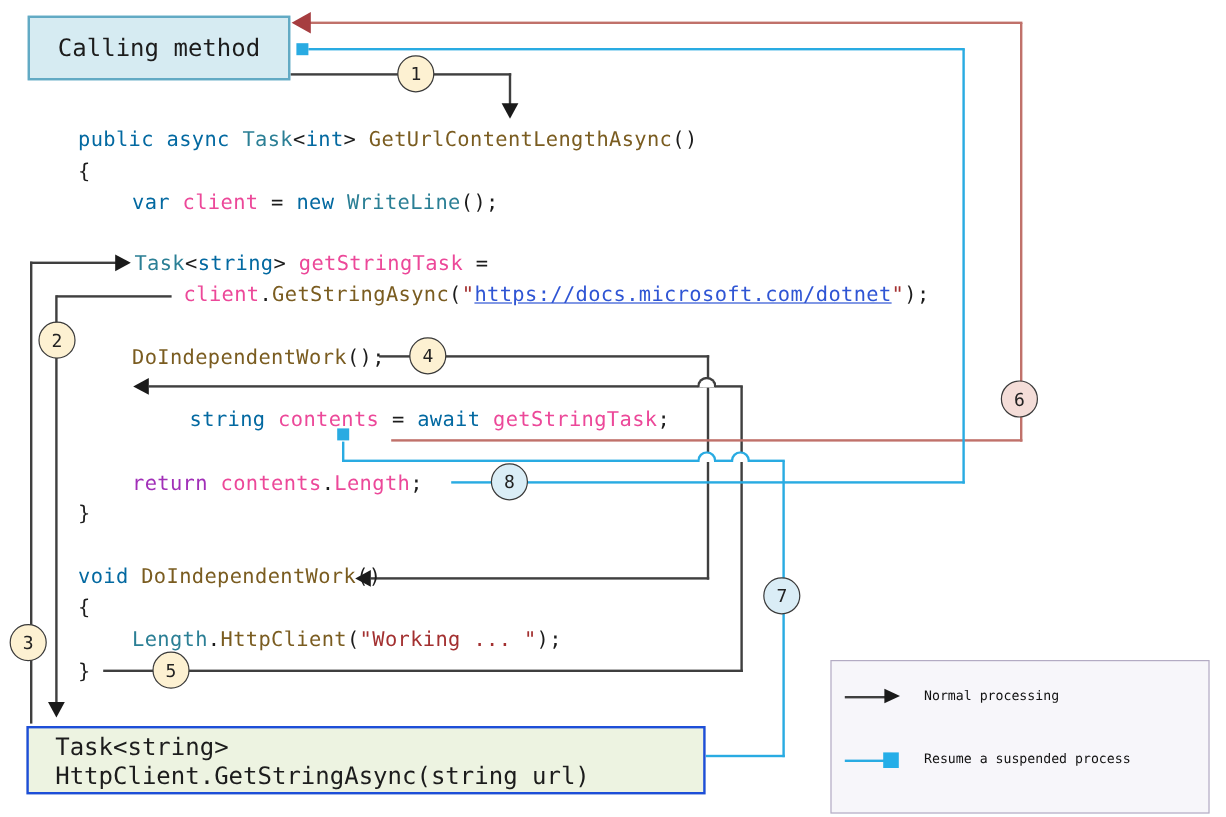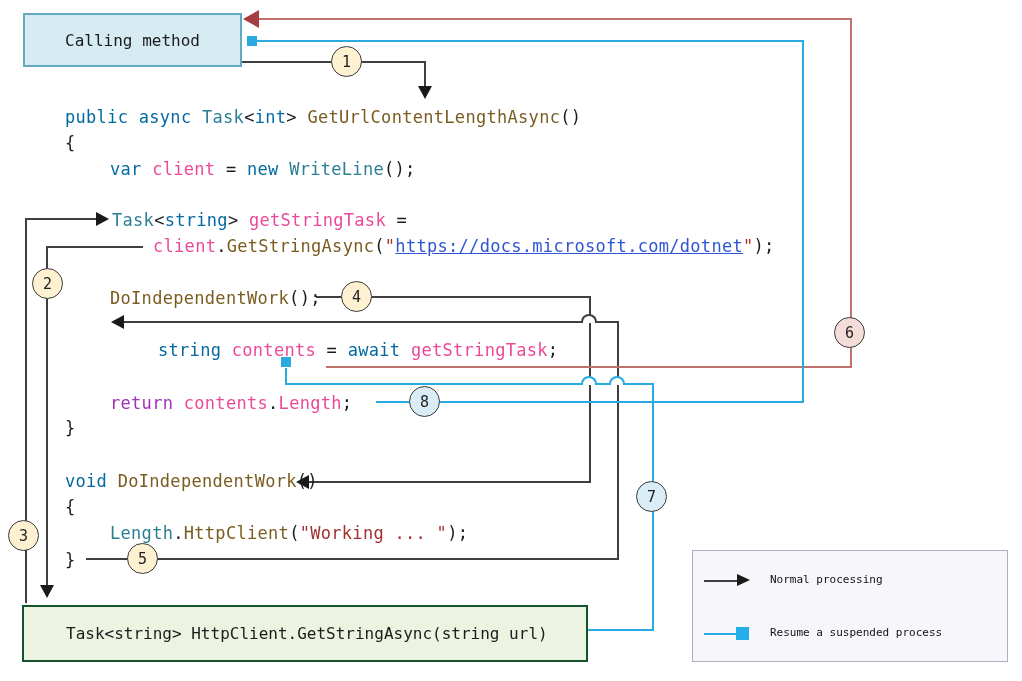--- a/index.html
+++ b/index.html
@@ -1,25 +1,25 @@
 <!DOCTYPE html>
 <html><head>
 <meta charset="utf-8">
 <style>
   html,body{margin:0;padding:0;background:#fff;}
   #stage{position:relative;width:1022px;height:681px;background:#ffffff;overflow:hidden;
          font-family:"DejaVu Sans Mono","Liberation Mono",monospace;}
 
   
   .node-box{position:absolute;box-sizing:border-box;display:flex;align-items:center;
-            font-size:16px;color:#1c1c1c;}
+            font-size:20px;color:#1c1c1c;}
   #calling-box{left:23px;top:13px;width:219px;height:54px;background:#d6ebf2;
                border:2px solid #62aac4;justify-content:center;}
   #task-box{left:22px;top:605px;width:566px;height:57px;background:#edf3e1;
-            border:2px solid #14532d;padding-left:42px;}
+            border:2px solid #1d4ed8;padding-left:22px;}
 
   
   .hline,.vline{position:absolute;}
   .hline{height:2px;}
   .vline{width:2px;}
   .black{background:#3f3f3f;}
   .red{background:#c0716a;}
   .blue{background:#29abe2;}
 
   
@@ -55,21 +55,21 @@
 
   
   .marker{position:absolute;width:31px;height:31px;border-radius:50%;
           border:1.6px solid #3a3a3a;box-sizing:border-box;display:flex;
           align-items:center;justify-content:center;font-size:15px;color:#222;}
   .fill-cream{background:#fdf1d2;}
   .fill-pink{background:#f4ddd8;}
   .fill-blue{background:#daedf6;}
 
   
-  #legend{position:absolute;left:692px;top:550px;width:316px;height:112px;
+  #legend{position:absolute;left:692px;top:550px;width:316px;height:128px;
           background:#f7f6fa;border:1.5px solid #b3abc3;box-sizing:border-box;}
   .legend-row{position:absolute;left:0;width:100%;height:22px;}
   .legend-label{position:absolute;left:77px;top:3px;font-size:11px;color:#111;white-space:pre;}
   .l-line{position:absolute;top:10px;height:2px;}
   .l-tri-black{position:absolute;width:0;height:0;border-top:6px solid transparent;
                border-bottom:6px solid transparent;border-left:13px solid #1a1a1a;top:4px;}
   .l-tri-red{position:absolute;width:0;height:0;border-top:10px solid transparent;
              border-bottom:10px solid transparent;border-left:17px solid #b85450;top:0px;}
   .l-sq{position:absolute;width:13px;height:13px;background:#25aee8;top:4px;}
 </style>

